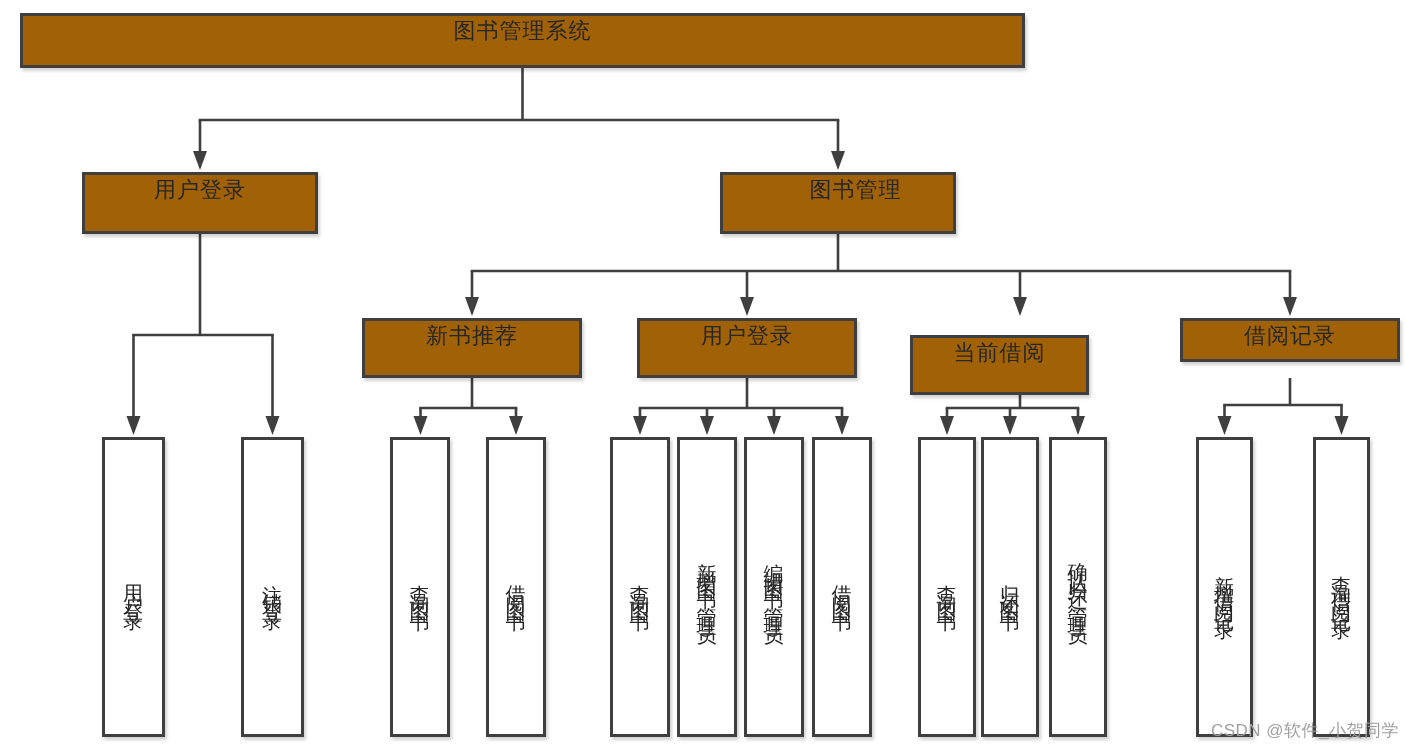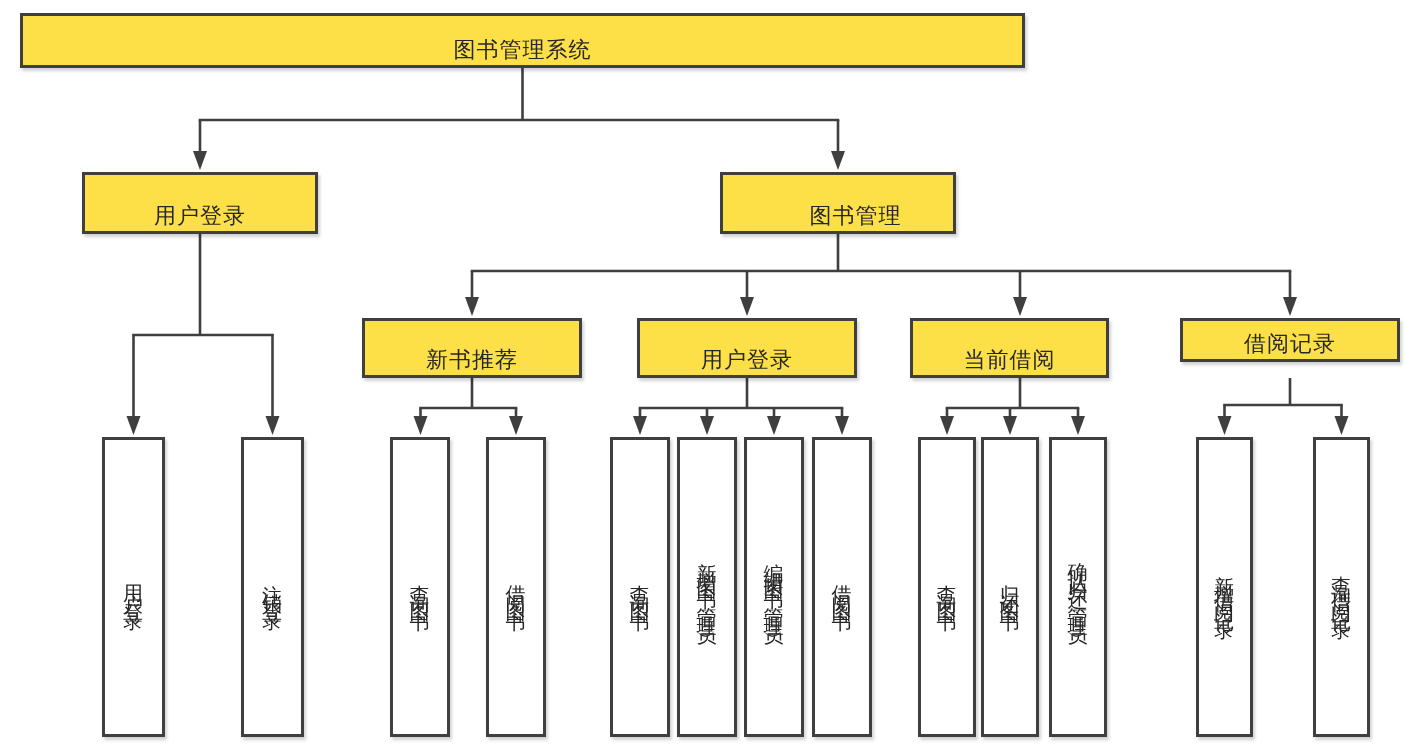--- a/index.html
+++ b/index.html
@@ -13,25 +13,25 @@
   }
   .connectors {
     position: absolute;
     left: 0; top: 0;
     width: 1405px; height: 747px;
     pointer-events: none;
   }
   .hbox {
     position: absolute;
     box-sizing: border-box;
-    background: #fde047;
+    background: #a16207;
     border: 3px solid #3f3f3f;
     box-shadow: 2px 3px 3px rgba(0,0,0,0.18);
     display: flex;
-    align-items: flex-end;
+    align-items: flex-start;
     justify-content: center;
     font-size: 22px;
     letter-spacing: 1px;
     color: #262626;
     white-space: nowrap;
   }
   .leaf {
     position: absolute;
     top: 437px;
     height: 300px;
@@ -150,21 +150,21 @@
   <div class="hbox" style="left:720px; top:172px; width:236px; height:62px;padding-left:35px;">
     <span>图书管理</span>
   </div>
 
   <div class="hbox" style="left:362px; top:318px; width:220px; height:60px;">
     <span>新书推荐</span>
   </div>
   <div class="hbox" style="left:637px; top:318px; width:220px; height:60px;">
     <span>用户登录</span>
   </div>
-  <div class="hbox" style="left:910px; top:318px; width:199px; height:60px;">
+  <div class="hbox" style="left:910px; top:335px; width:179px; height:60px;">
     <span>当前借阅</span>
   </div>
   <div class="hbox" style="left:1180px; top:318px; width:220px; height:44px;">
     <span>借阅记录</span>
   </div>
 
   <div class="leaf" style="left:102px; width:63px;">
     <span>用户登录</span>
   </div>
   <div class="leaf" style="left:241px; width:63px;">
@@ -201,14 +201,15 @@
     <span>确认归还（管理员）</span>
   </div>
 
   <div class="leaf" style="left:1196px; width:57px;">
     <span>新增借阅记录</span>
   </div>
   <div class="leaf" style="left:1313px; width:57px;">
     <span>查询借阅记录</span>
   </div>
 
+  <div class="watermark">CSDN @软件_小贺同学</div>
 
 </div>
 
 </body></html>

